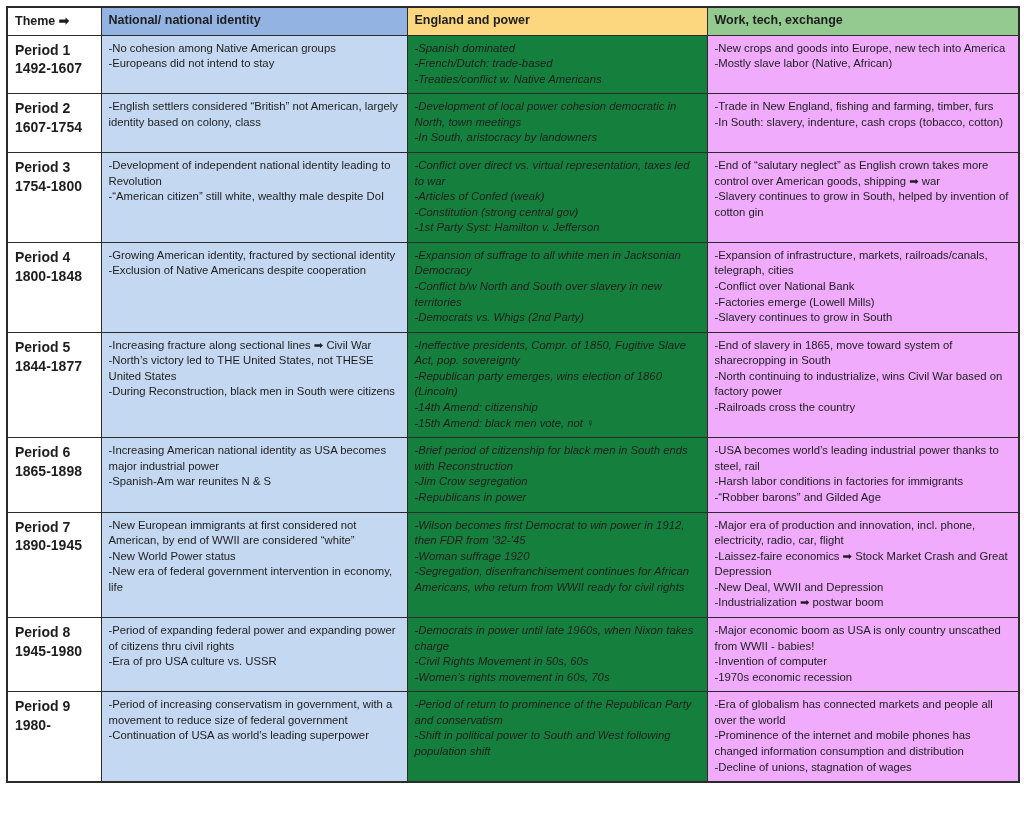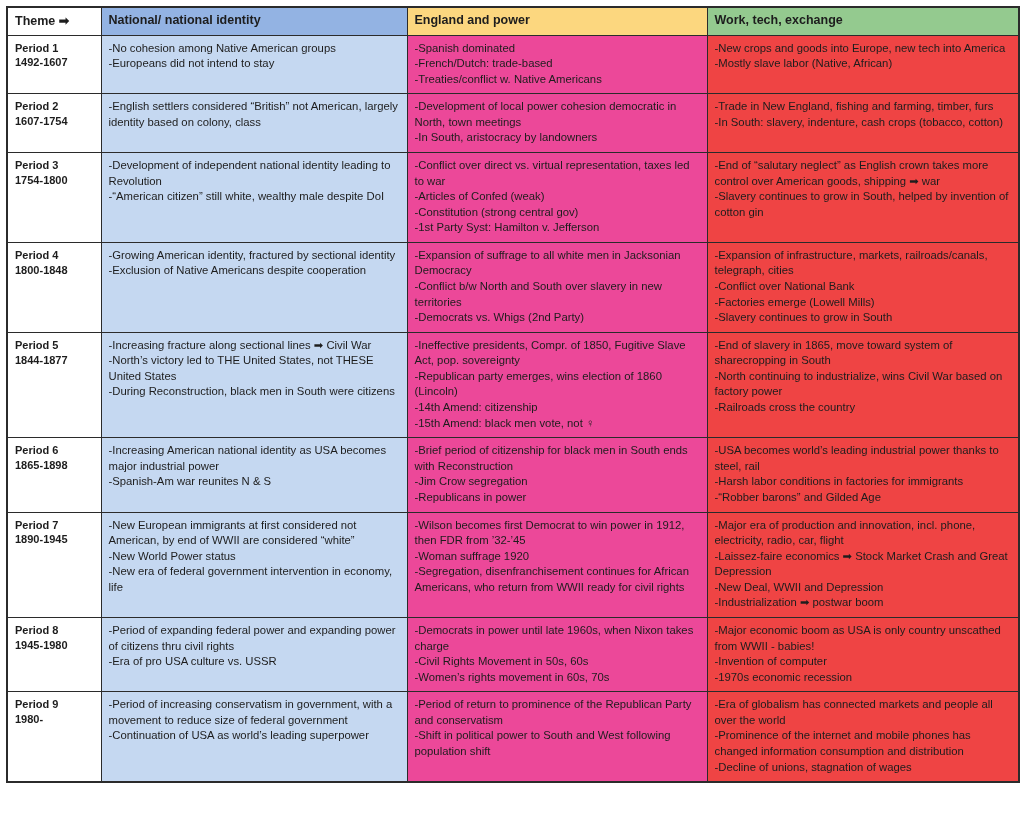--- a/index.html
+++ b/index.html
@@ -46,29 +46,29 @@
     padding-top: 4px;
     padding-bottom: 4px;
   }
   th.h-theme { background: #ffffff; }
   th.h-a { background: #93b3e3; }
   th.h-b { background: #fcd77f; }
   th.h-c { background: #94ca8f; }
 
   td.period {
     background: #ffffff;
-    font-size: 11px;
+    font-size: 14px;
     font-weight: bold;
     line-height: 1.35;
     color: #1d1d1d;
     white-space: pre-line;
   }
   td.col-a { background: #c5d8f1; }
-  td.col-b { background: #ec4899; }
-  td.col-c { background: #ef4444; }
+  td.col-b { background: #15803d; font-style: italic; }
+  td.col-c { background: #f0abfc; }
 
   td.cell {
     font-size: 11.3px;
     line-height: 1.38;
     color: #1d1d1d;
     white-space: pre-line;
   }
 </style>
 </head>
 <body>

